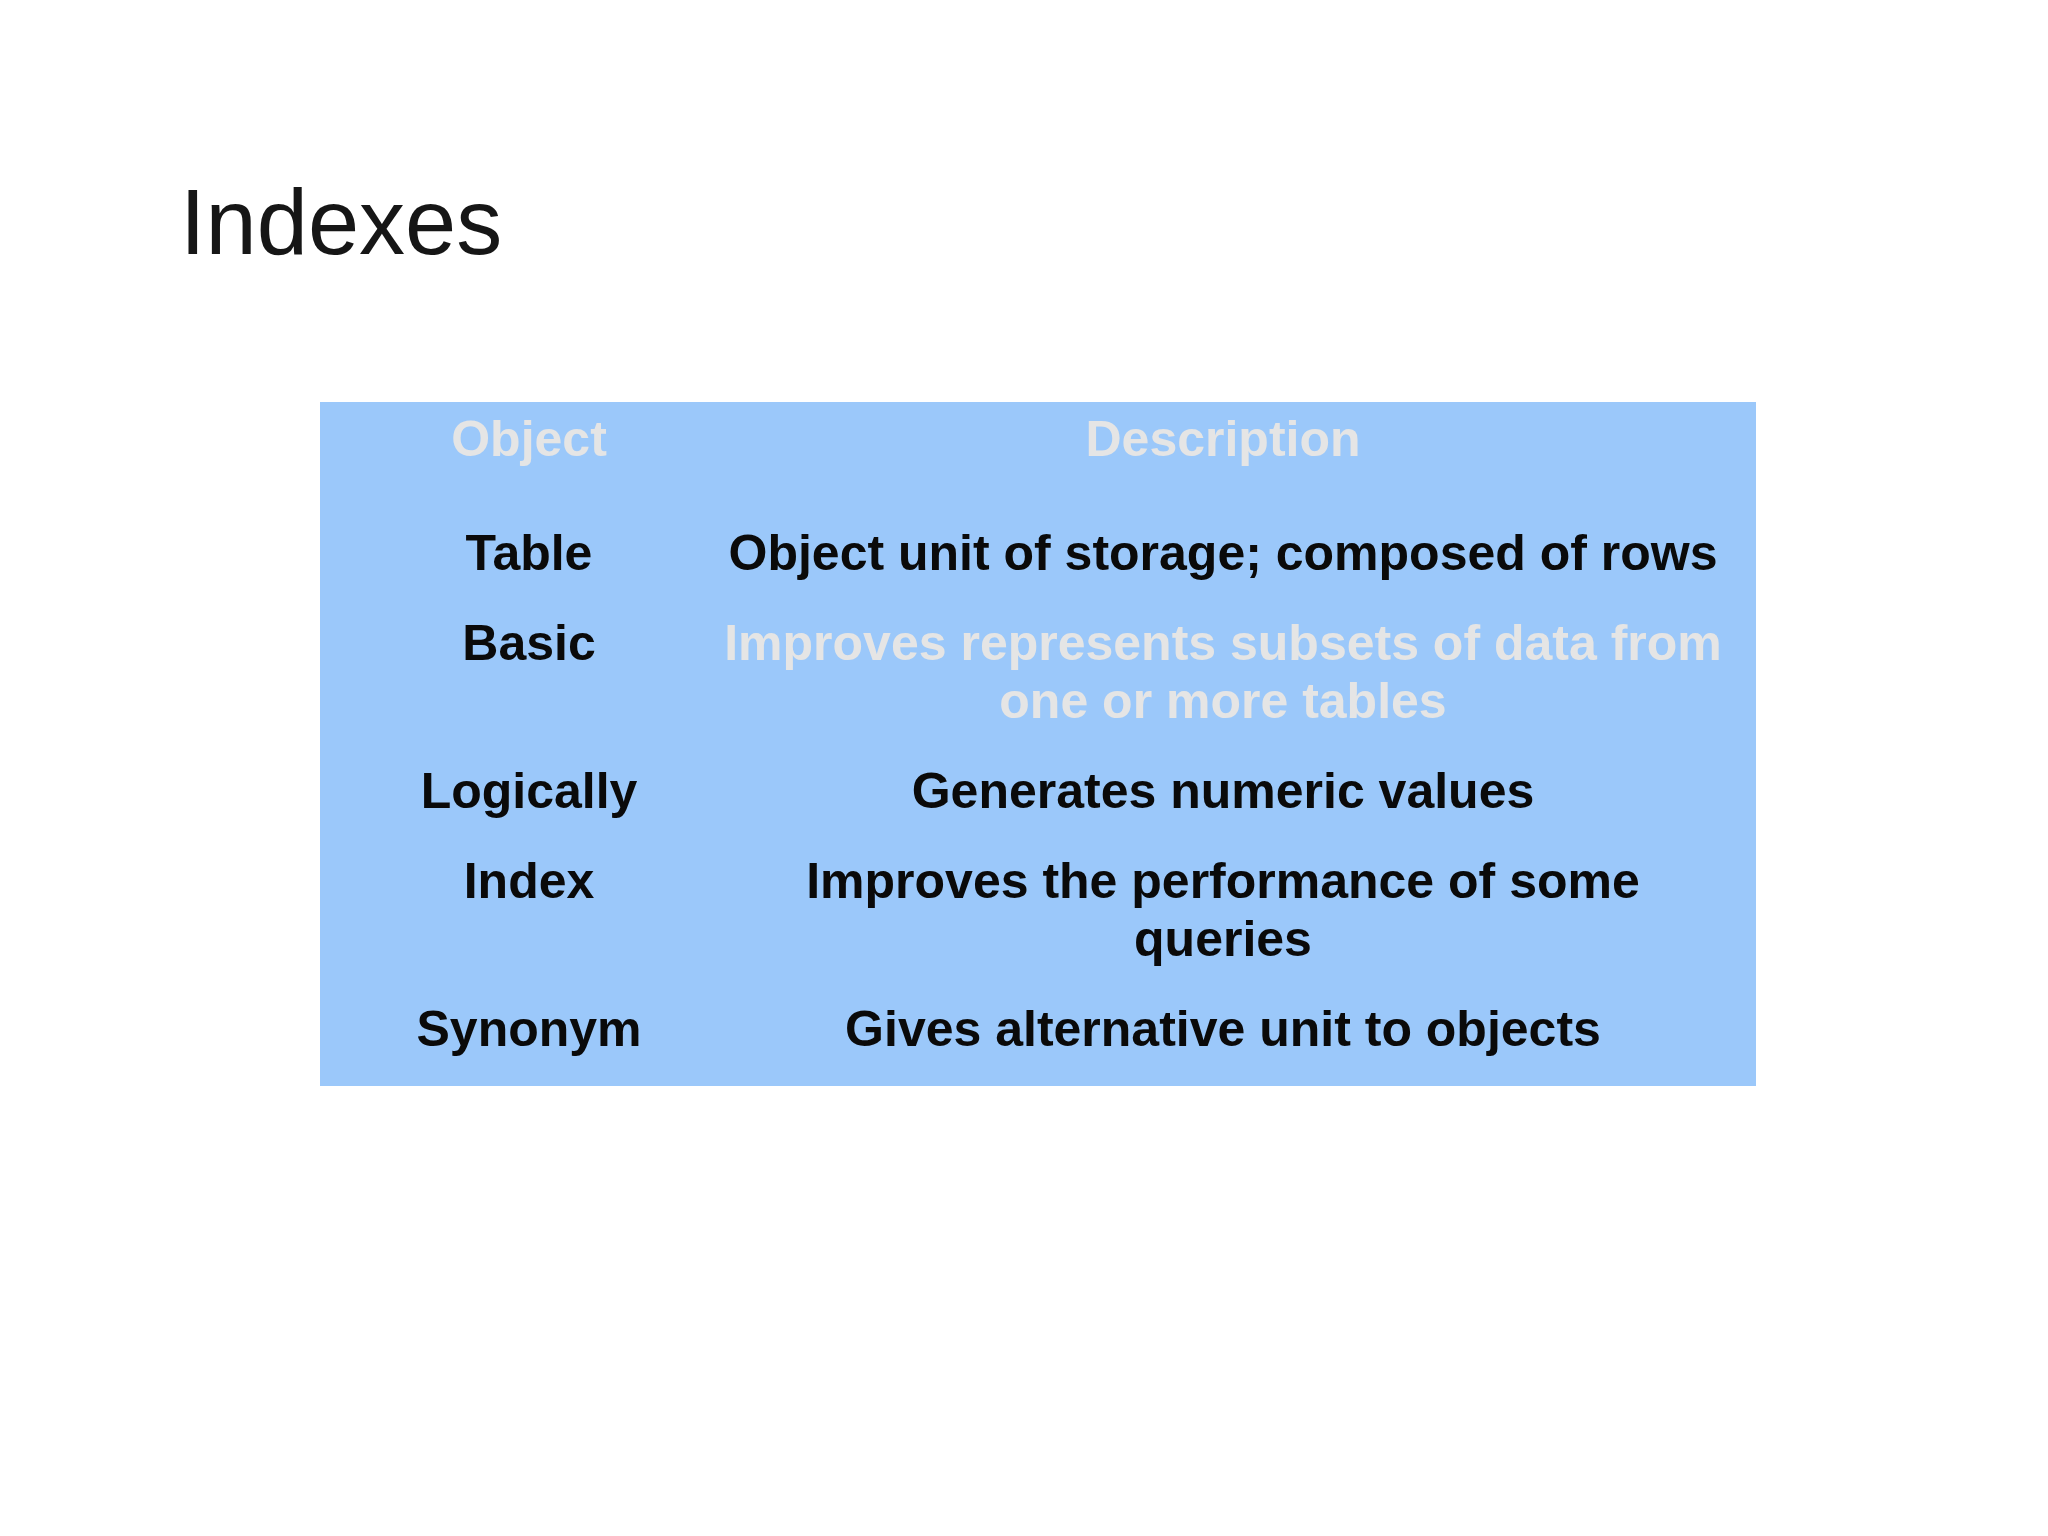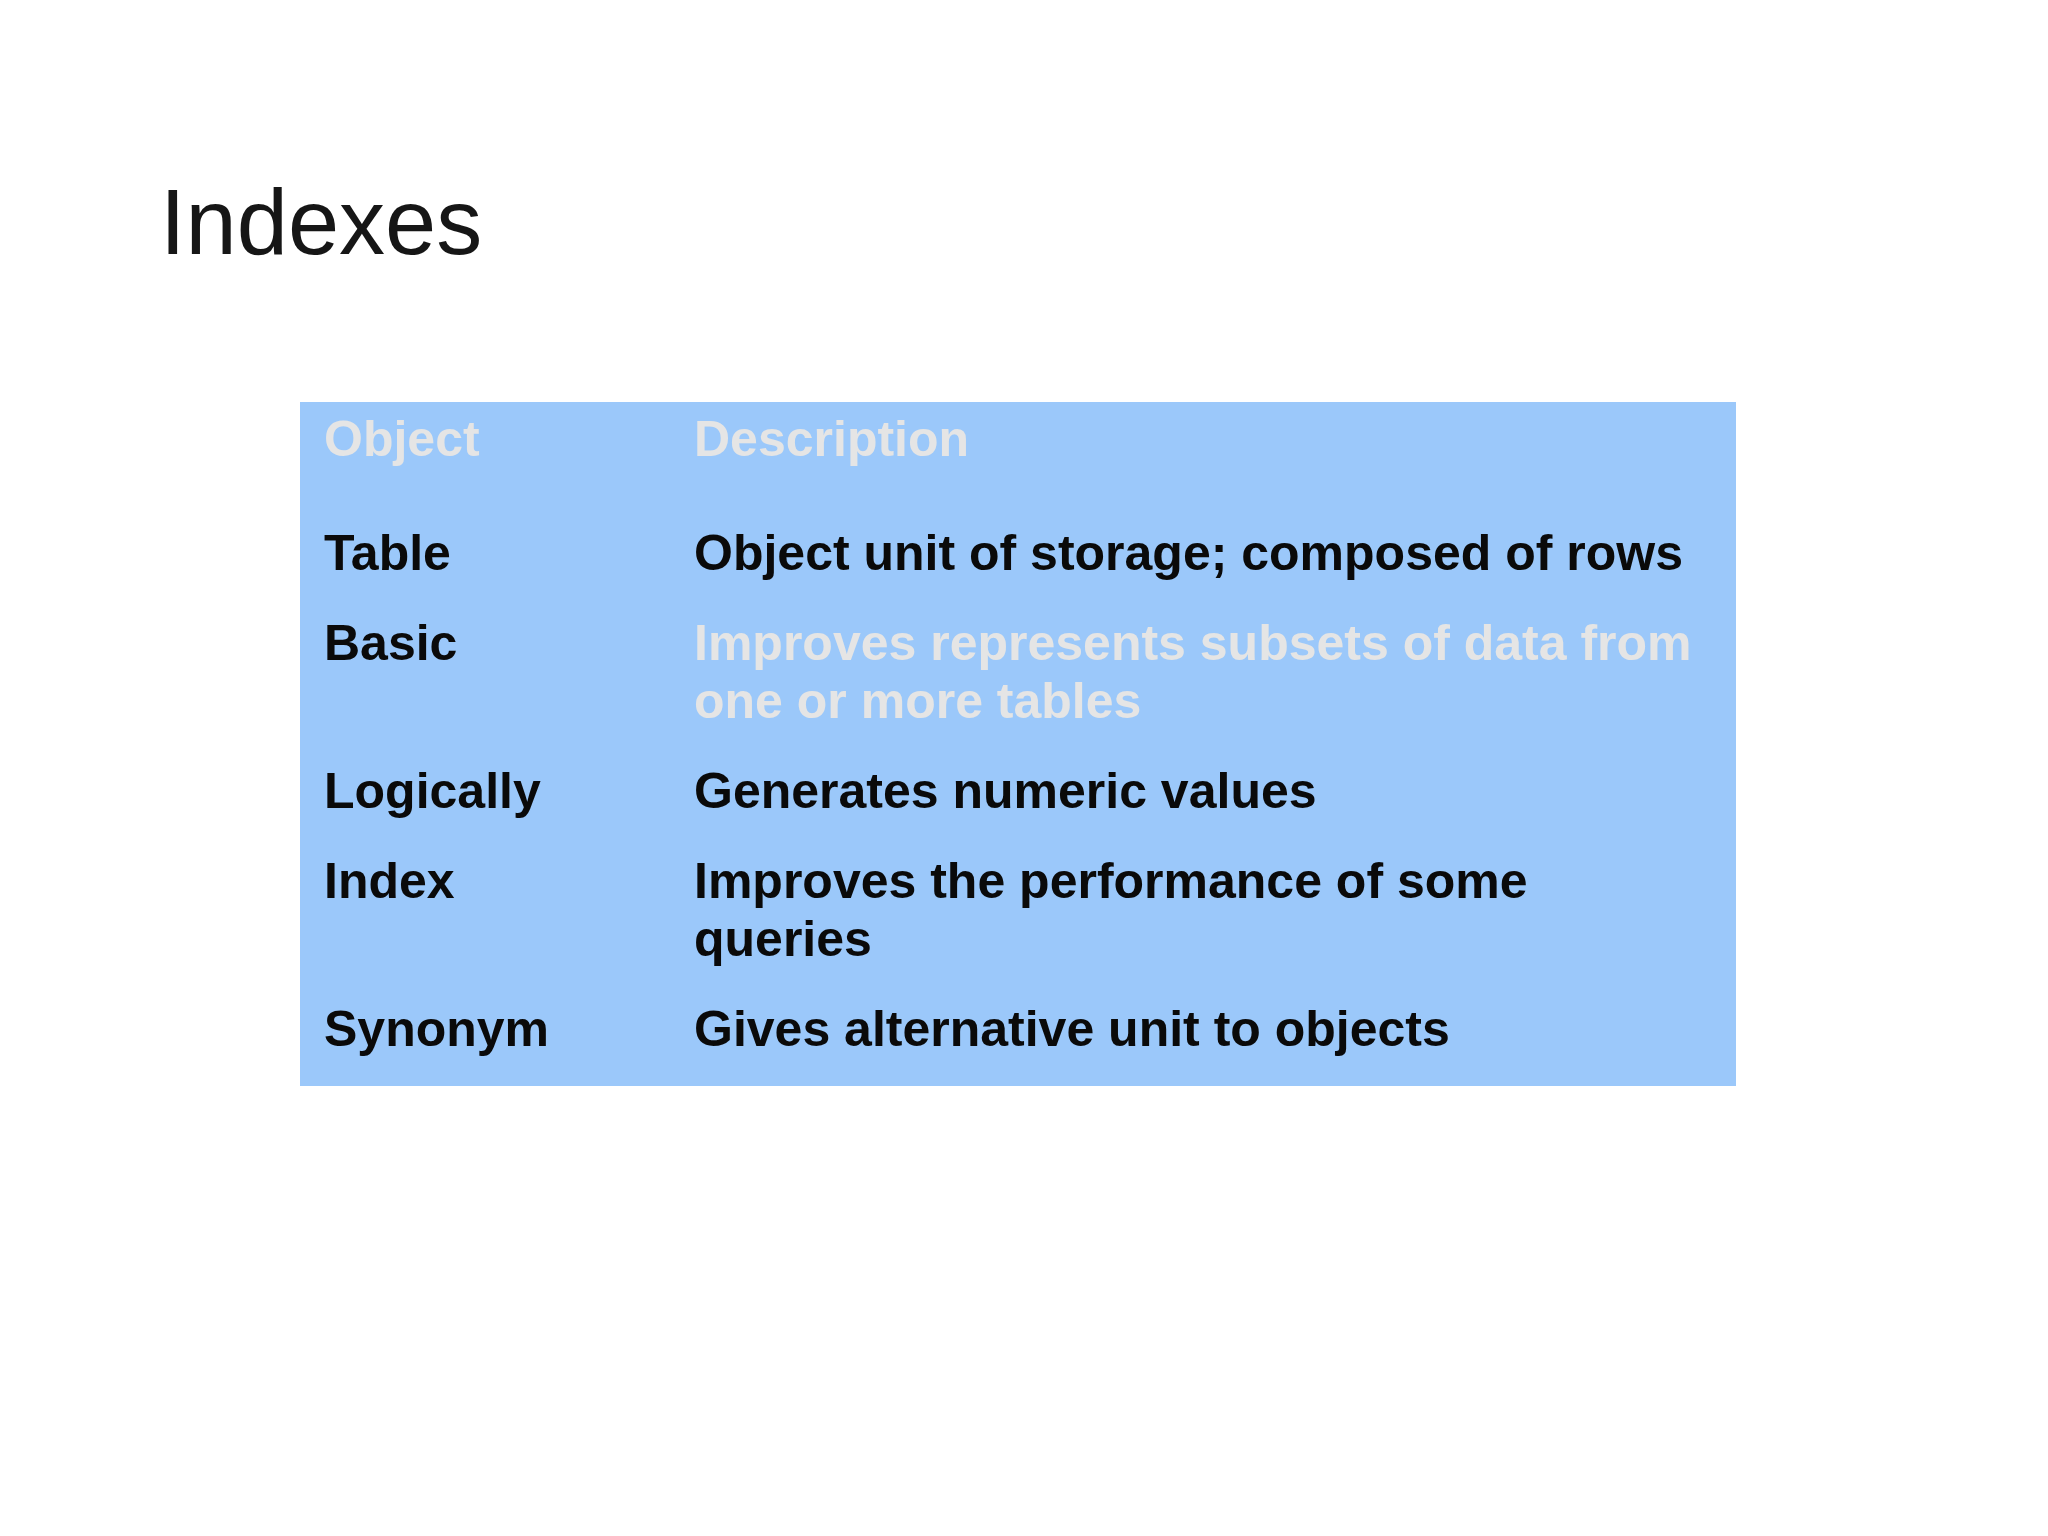--- a/index.html
+++ b/index.html
@@ -7,20 +7,21 @@
     padding: 0;
     background: #ffffff;
   }
   .slide {
     position: relative;
     width: 1992px;
     height: 1536px;
     background: var(--page-bg, #ffffff);
     overflow: hidden;
     font-family: "Liberation Sans", "DejaVu Sans", sans-serif;
+    margin-left: 20px;
   }
   .slide-title {
     position: absolute;
     left: 160px;
     top: 176px;
     margin: 0;
     font-size: 92px;
     font-weight: 400;
     line-height: 1;
     color: #161616;
@@ -37,20 +38,21 @@
     background: var(--table-bg, #9bc8fa);
     font-size: 50px;
     line-height: 58px;
     font-weight: 700;
     color: var(--body-text, #0a0a0a);
   }
   .t-row {
     display: grid;
     grid-template-columns: 370px 1fr;
     margin-bottom: 32px;
+    text-align: center;
   }
   .t-row:last-child { margin-bottom: 0; }
   .t-row.header { margin-bottom: 56px; }
   .t-row.header .cell { color: var(--muted-text, #e5e5e5); }
   .cell { white-space: pre-line; }
   .cell.muted { color: var(--muted-text, #e5e5e5); }
 </style>
 </head>
 <body>
 

